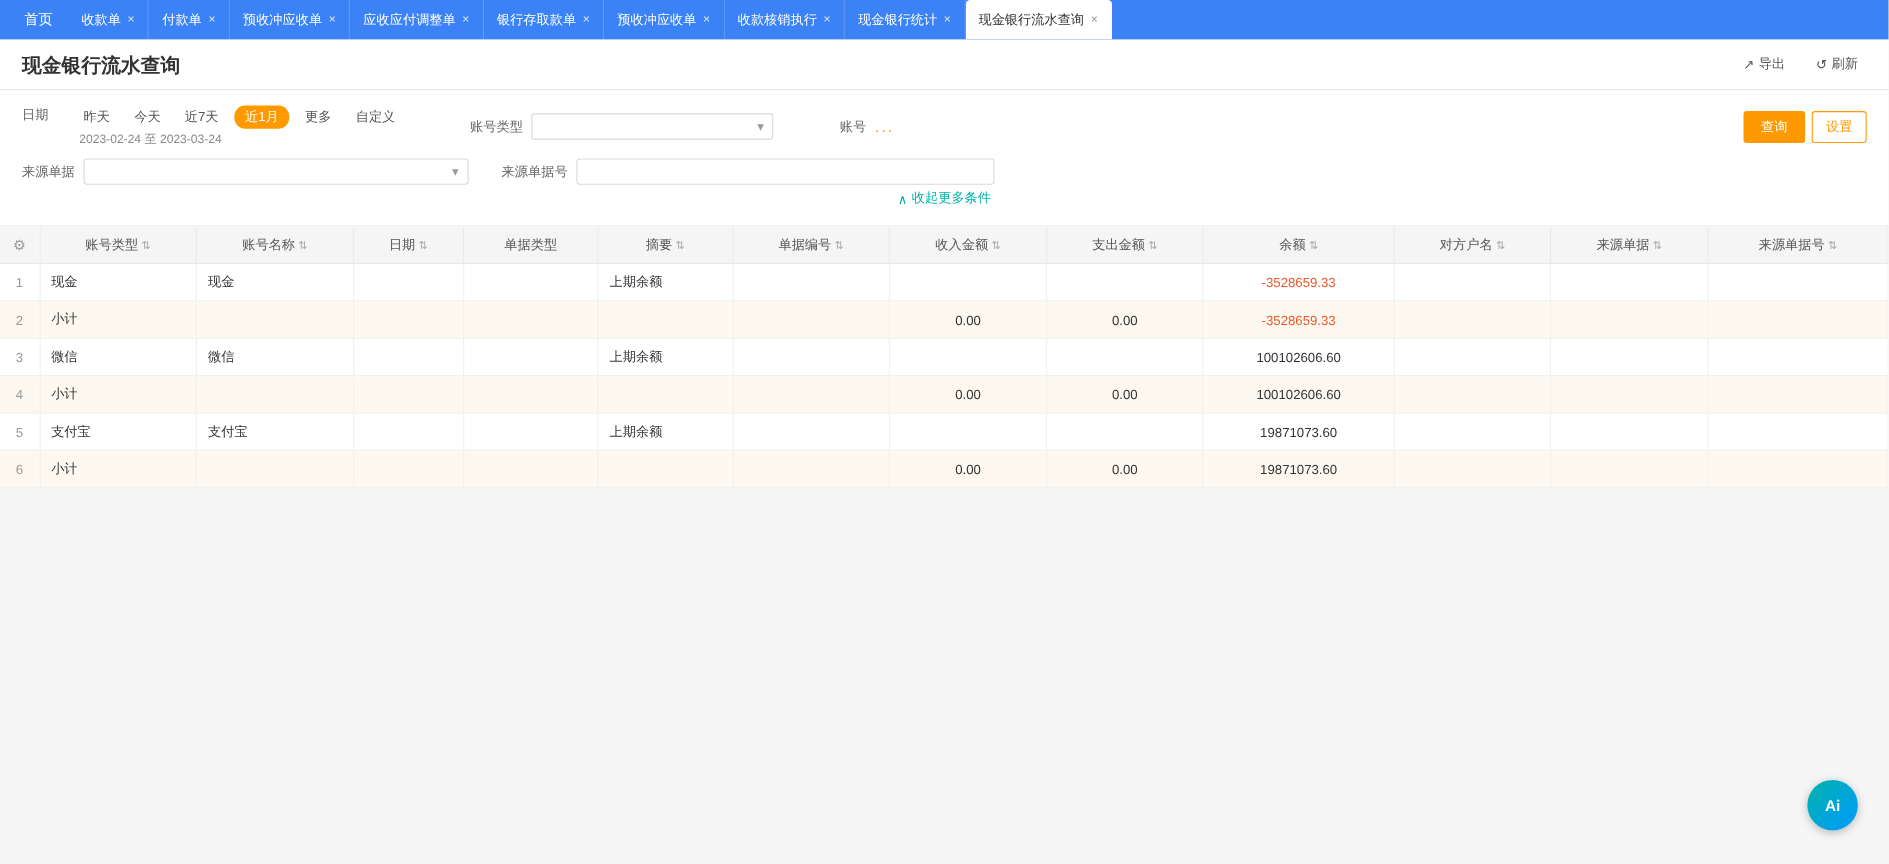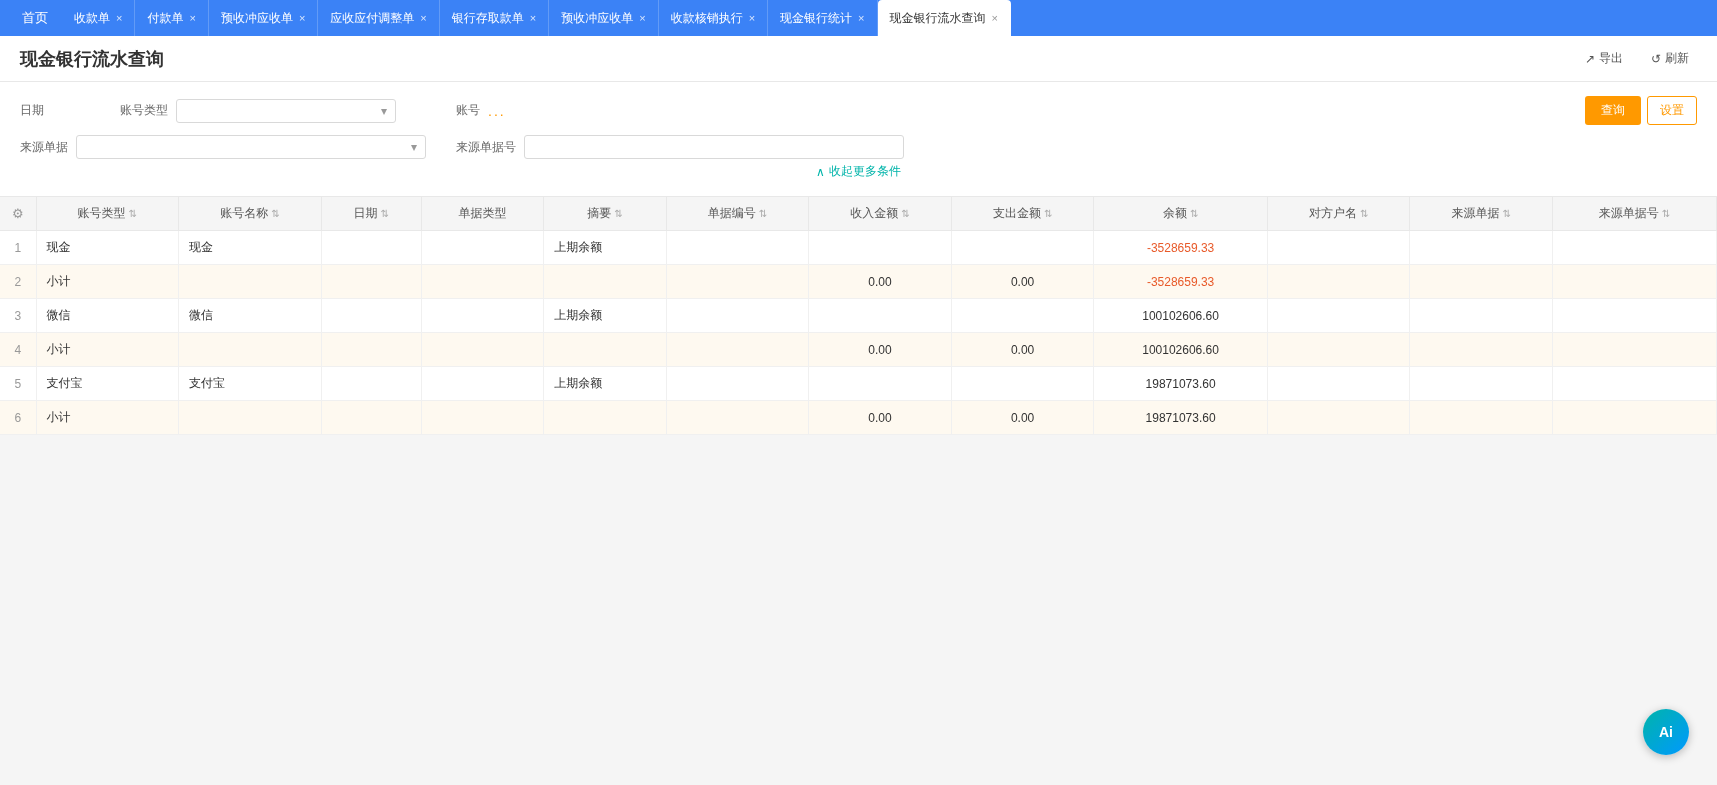--- a/index.html
+++ b/index.html
@@ -298,20 +298,31 @@
       <span>刷新</span>
     </div>
   </div>
 </div>
 
 <div class="filter-area">
   <div class="filter-row">
 
     <div style="display:flex;align-items:flex-start;gap:8px;">
       <span class="filter-label">日期</span>
+      <div style="display:flex;flex-direction:column;gap:2px;">
+        <div class="date-options" id="date-options-container">
+            <span class="date-opt">昨天</span>
+            <span class="date-opt">今天</span>
+            <span class="date-opt">近7天</span>
+            <span class="date-opt active">近1月</span>
+            <span class="date-opt">更多</span>
+            <span class="date-opt">自定义</span>
+          </div>
+        <span class="date-range">2023-02-24 至 2023-03-24</span>
+      </div>
     </div>
 
     <div style="display:flex;align-items:center;gap:8px;margin-left:40px;">
       <span class="filter-label">账号类型</span>
       <div class="filter-select" style="min-width:220px;">
         <span></span>
         <span style="color:#999;">▾</span>
       </div>
     </div>
 

